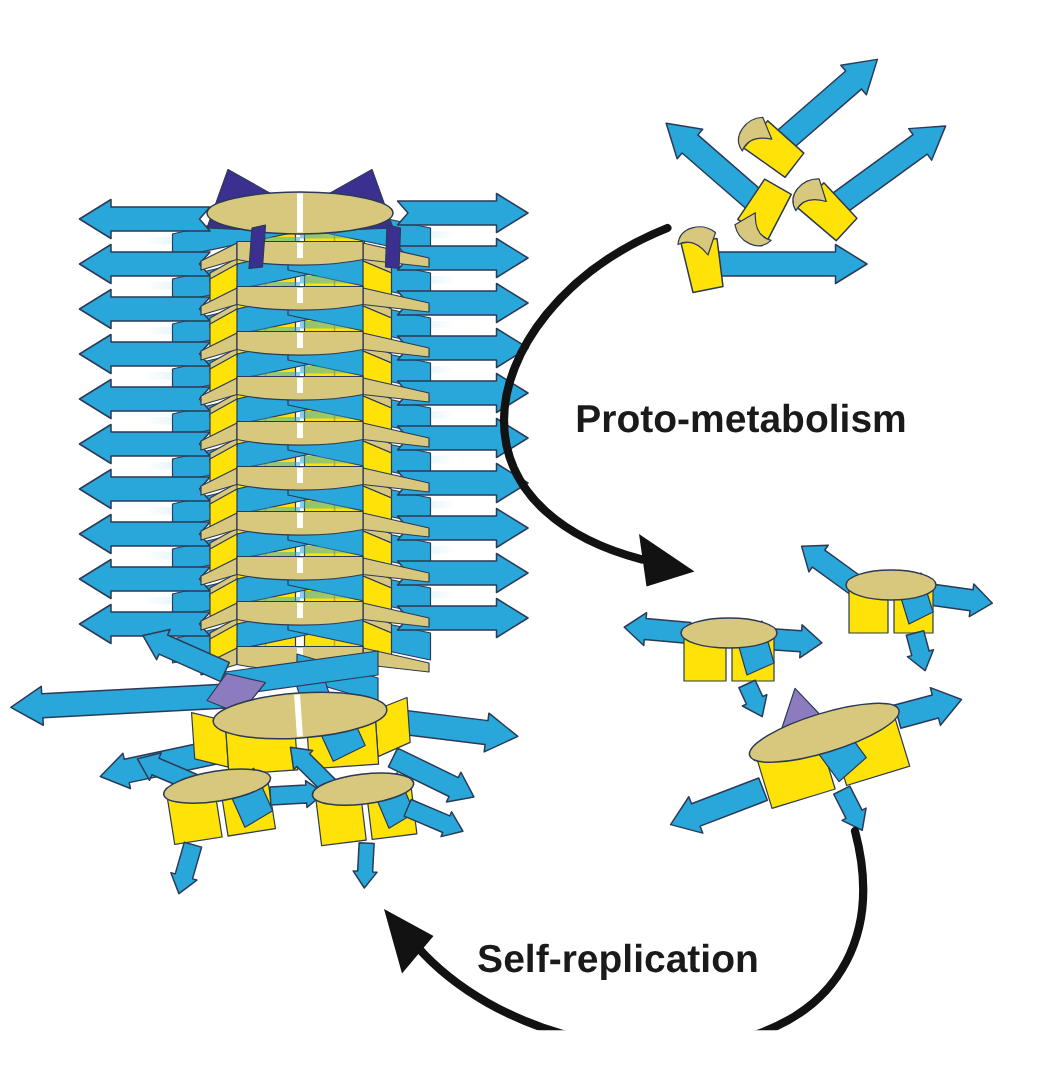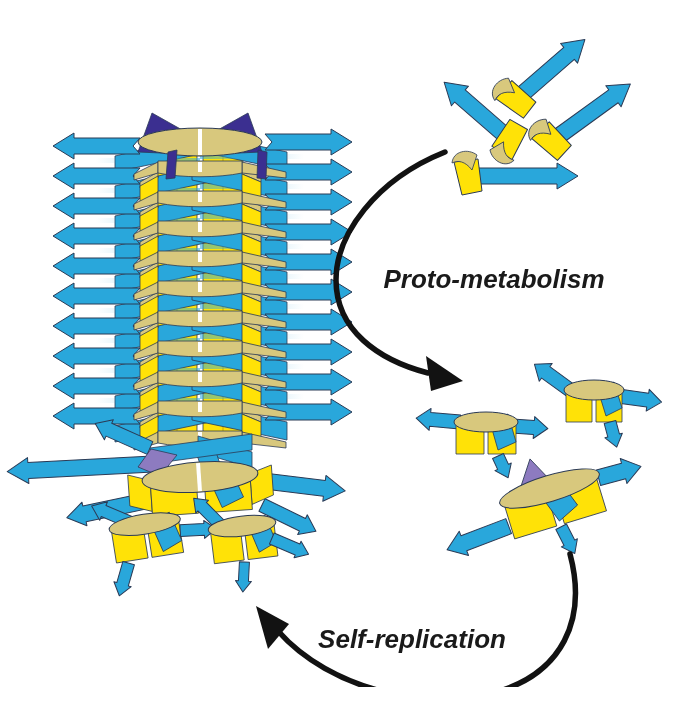--- a/index.html
+++ b/index.html
@@ -1,17 +1,17 @@
 <!DOCTYPE html>
 <html><head>
 <meta charset="utf-8">
 <style>
   html,body{margin:0;padding:0;background:#fff;}
   .stage{position:relative;width:700px;height:687px;background:var(--bg,#fff);overflow:hidden;
-         font-family:"Liberation Sans",sans-serif;font-style:italic;}
+         font-family:"Liberation Sans",sans-serif;}
   svg{display:block}
   .blue{fill:var(--blue)}
   .yellow{fill:var(--yellow)}
   .tan{fill:var(--tan)}
   .navy{fill:var(--navy)}
   .lilac{fill:var(--lilac)}
   .white{fill:#ffffff}
   .ol{stroke:var(--outline);stroke-width:1;stroke-linejoin:round}
   .ol2{stroke:var(--outline);stroke-width:0.8;stroke-linejoin:round}
   .cyc{fill:none;stroke:var(--black);stroke-width:5.5;stroke-linecap:round}

